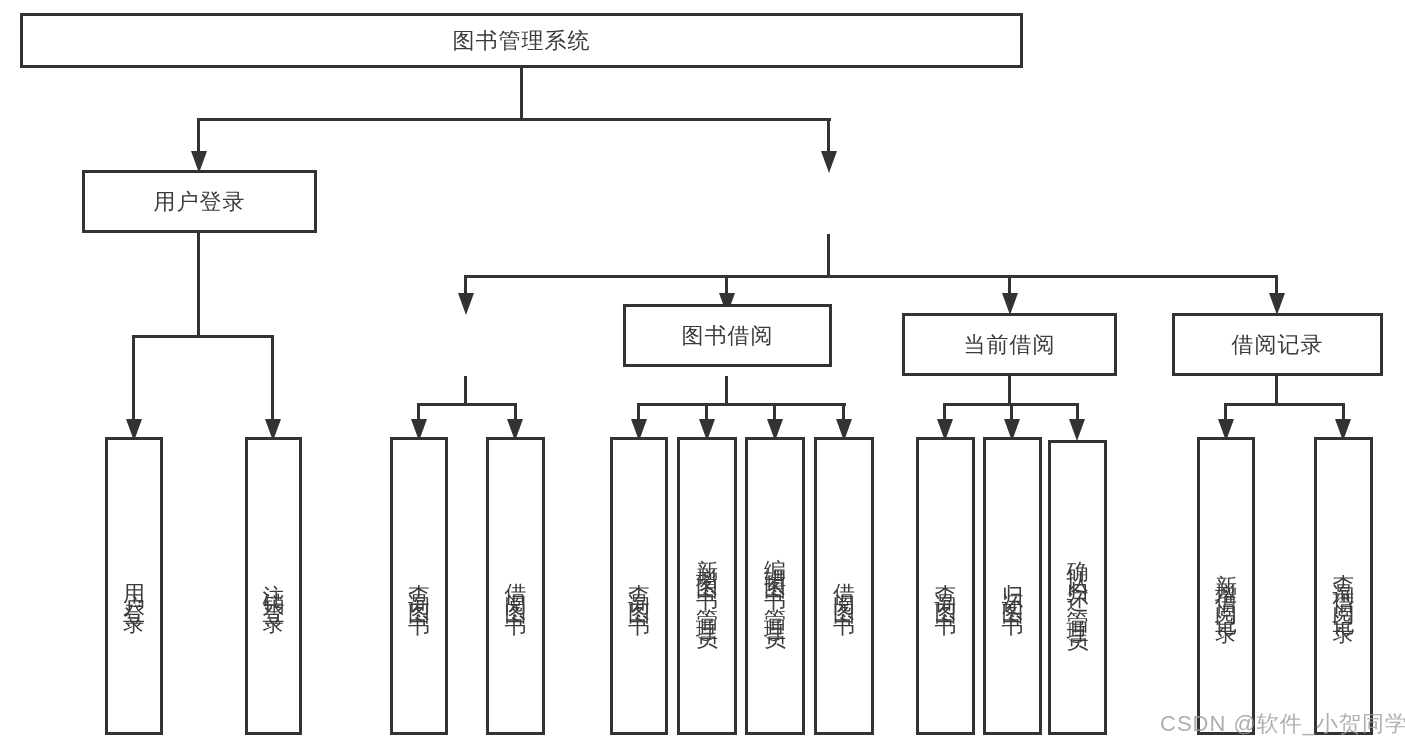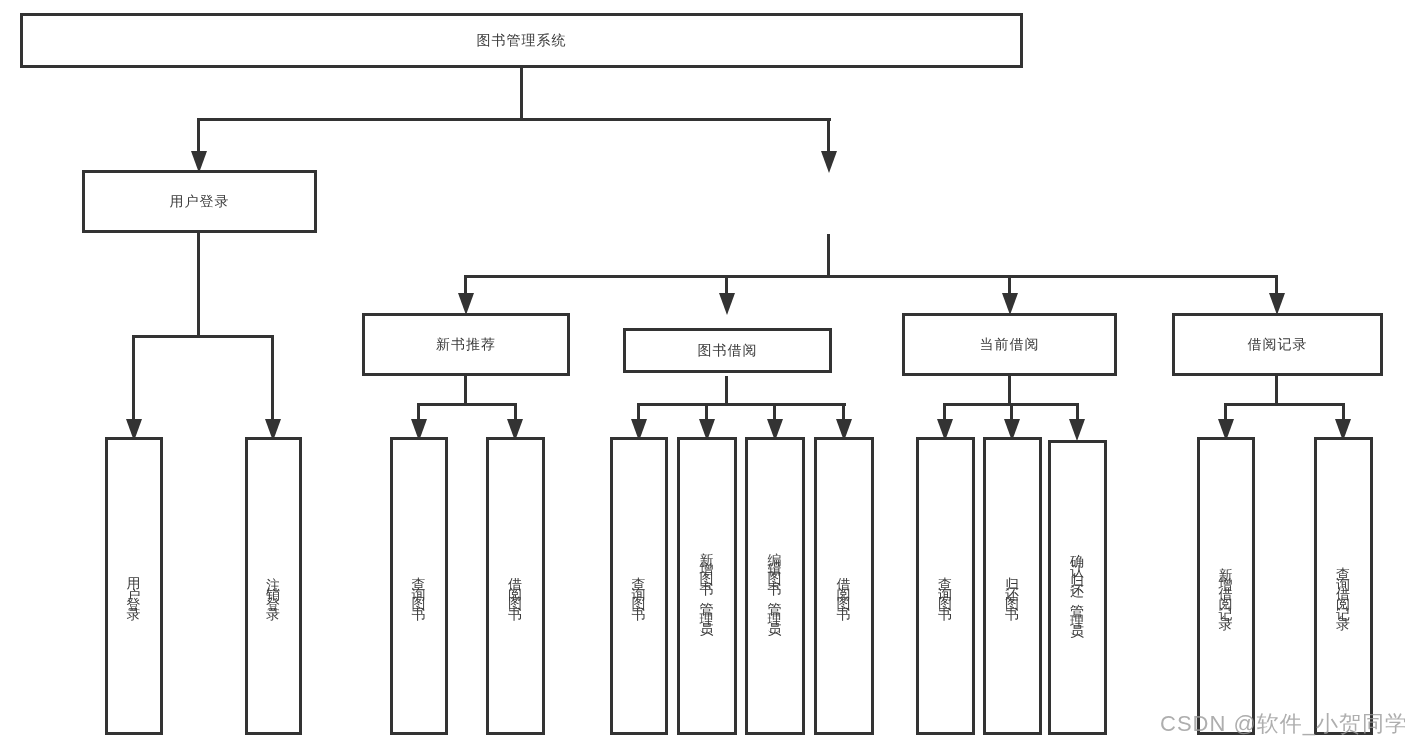--- a/index.html
+++ b/index.html
@@ -17,21 +17,21 @@
     overflow:hidden;
   }
   .box{
     position:absolute;
     box-sizing:border-box;
     border:3px solid var(--line);
     background:var(--bg);
     display:flex;
     align-items:center;
     justify-content:center;
-    font-size:14px;
+    font-size:22px;
     color:var(--text);
     letter-spacing:1px;
     text-align:center;
   }
   .box.v{
     writing-mode:vertical-rl;
     text-orientation:mixed;
     letter-spacing:10px;
     line-height:1;
     padding:6px 0;
@@ -88,24 +88,21 @@
   <div class="hline" style="left:464px;top:275px;width:814px;"></div>
   <div class="vline" style="left:464px;top:275px;height:25px;"></div>
   <div class="arrow" style="left:458px;top:293px;"></div>
   <div class="vline" style="left:725px;top:275px;height:25px;"></div>
   <div class="arrow" style="left:719px;top:293px;"></div>
   <div class="vline" style="left:1008px;top:275px;height:25px;"></div>
   <div class="arrow" style="left:1002px;top:293px;"></div>
   <div class="vline" style="left:1275px;top:275px;height:25px;"></div>
   <div class="arrow" style="left:1269px;top:293px;"></div>
 
-  <div class="box" style="left:362px;top:313px;width:208px;height:63px;">
-    <span>新书推荐</span>
-  </div>
-  <div class="box" style="left:623px;top:328px;width:209px;height:45px;">
+  <div class="box" style="left:623px;top:304px;width:209px;height:63px;">
     <span>图书借阅</span>
   </div>
   <div class="box" style="left:902px;top:313px;width:215px;height:63px;">
     <span>当前借阅</span>
   </div>
   <div class="box" style="left:1172px;top:313px;width:211px;height:63px;">
     <span>借阅记录</span>
   </div>
 
   <div class="vline" style="left:464px;top:376px;height:30px;"></div>

